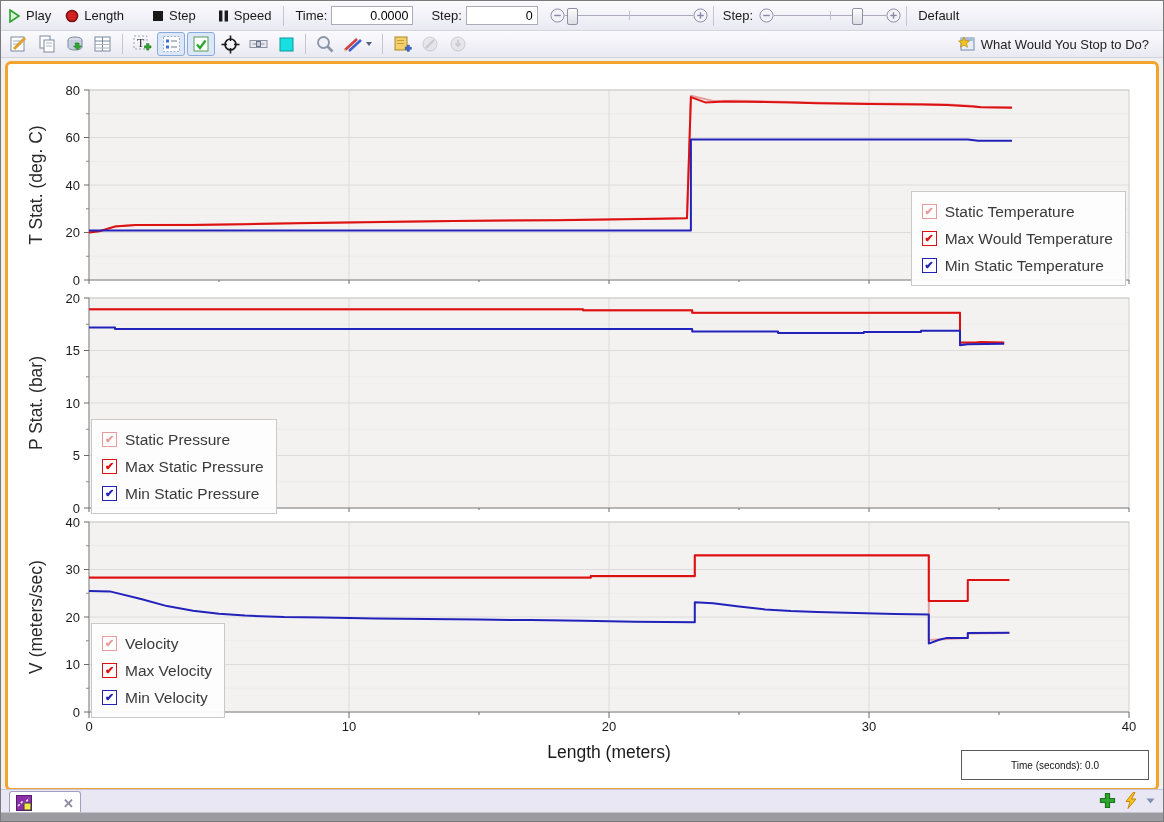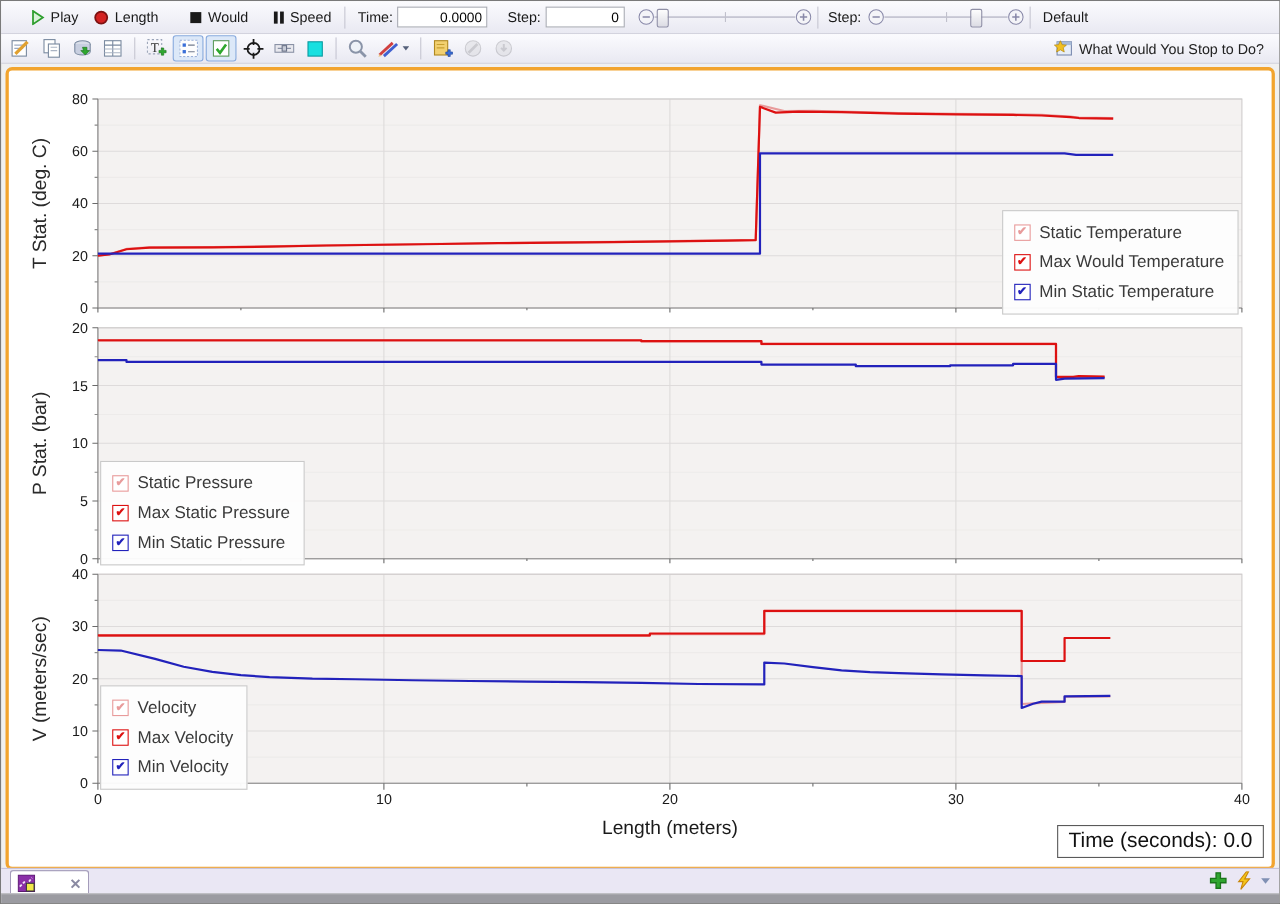--- a/index.html
+++ b/index.html
@@ -1,21 +1,21 @@
 <!DOCTYPE html>
 <html><head>
 <meta charset="utf-8">
 <style>
   html,body{margin:0;padding:0;background:#ffffff;font-family:"Liberation Sans",sans-serif;}
   #window{position:relative;width:1162px;height:820px;border:1px solid #7a7a7a;background:#f0f0f0;overflow:hidden;}
 
   
   .tb{position:absolute;left:0;right:0;display:flex;align-items:center;
       background:linear-gradient(#fbfbfe,#e9e9f2);border-bottom:1px solid #d3d3de;}
-  #toolbar1{top:0;height:29px;padding:0 20px;font-size:13px;color:#1a1a1a;}
+  #toolbar1{top:0;height:29px;padding:0 0;font-size:13px;color:#1a1a1a;}
   #toolbar2{top:30px;height:26px;padding:0 4px;font-size:13px;color:#1a1a1a;}
   .tb-item{display:flex;align-items:center;gap:5px;padding:2px 7px;border-radius:3px;cursor:default;white-space:nowrap;}
   .tb-sep{width:1px;height:20px;background:#c6c6d2;margin:0 5px;flex:0 0 auto;}
   .tb input{height:17px;border:1px solid #a9acb4;font-size:12.5px;text-align:right;
             padding:0 4px;font-family:"Liberation Sans",sans-serif;background:#fff;}
   #time-input{width:72px;} #step-input{width:62px;}
   .roundbtn{width:15px;height:15px;flex:0 0 auto;}
   .slider{position:relative;height:18px;flex:0 0 auto;}
   .slider .track{position:absolute;left:0;right:0;top:8px;height:1px;background:#aaaabc;}
   .slider .midtick{position:absolute;left:50%;top:4px;width:1px;height:9px;background:#c0c0cc;}
@@ -32,21 +32,21 @@
   #charts{position:absolute;left:0;top:0;}
   .legend{position:absolute;background:rgba(253,253,253,.96);border:1px solid #c9c9c9;
           padding:6px 12px 6px 10px;font-size:15.5px;color:#3a3a3a;z-index:5;}
   .legend .li{display:flex;align-items:center;gap:8px;height:27px;cursor:default;}
   .legend .cb{width:13px;height:13px;border:1px solid;background:#fff;font-size:11px;font-weight:bold;
               display:flex;align-items:center;justify-content:center;line-height:1;flex:0 0 auto;}
   #legend-0{right:30px;top:127px;}
   #legend-1{left:83px;top:355px;}
   #legend-2{left:83px;top:559px;}
   #time-box{position:absolute;left:953px;top:686px;width:186px;height:28px;border:1px solid #5a5a5a;
-            background:#fff;display:flex;align-items:center;justify-content:center;font-size:19px;color:#111;}
+            background:#fff;display:flex;align-items:center;justify-content:center;font-size:10px;color:#111;}
 
   
   #tabbar{position:absolute;left:0;right:0;top:788px;height:23px;background:#eae7f4;border-top:1px solid #c9c4da;}
   #tab-active{position:absolute;left:8px;top:1px;width:58px;height:22px;background:#fff;
               border:1px solid #a49cba;border-bottom:none;border-radius:3px 3px 0 0;
               display:flex;align-items:center;justify-content:space-between;padding:0 6px;}
   #tab-close{color:#8a8aa2;font-size:13px;font-weight:bold;line-height:1;}
   #tabbar-right{position:absolute;right:8px;top:2px;display:flex;align-items:center;gap:8px;}
   #bottom-strip{position:absolute;left:0;right:0;top:811px;height:9px;background:#9b9ba1;border-top:1px solid #c4c4c8;}
 </style>
@@ -65,21 +65,21 @@
     <div class="tb-item">
       <svg width="14" height="14">
           <circle cx="7" cy="7" r="5.5" fill="#d42222" stroke="#7c1212" stroke-width="1.6"></circle>
         </svg>
       <span>Length</span>
     </div>
     <div class="tb-item" style="margin-left:14px">
       <svg width="12" height="12">
           <rect x="1" y="1" width="10" height="10" fill="#1a1a1a"></rect>
         </svg>
-      <span>Would</span>
+      <span>Step</span>
     </div>
     <div class="tb-item" style="margin-left:8px">
       <svg width="11" height="12">
           <rect x="1" y="0.5" width="3.4" height="11" fill="#1a1a1a"></rect>
           <rect x="6.6" y="0.5" width="3.4" height="11" fill="#1a1a1a"></rect>
         </svg>
       <span>Speed</span>
     </div>
     <div class="tb-sep"></div>
     <span style="margin:0 4px 0 6px">Time:</span>

